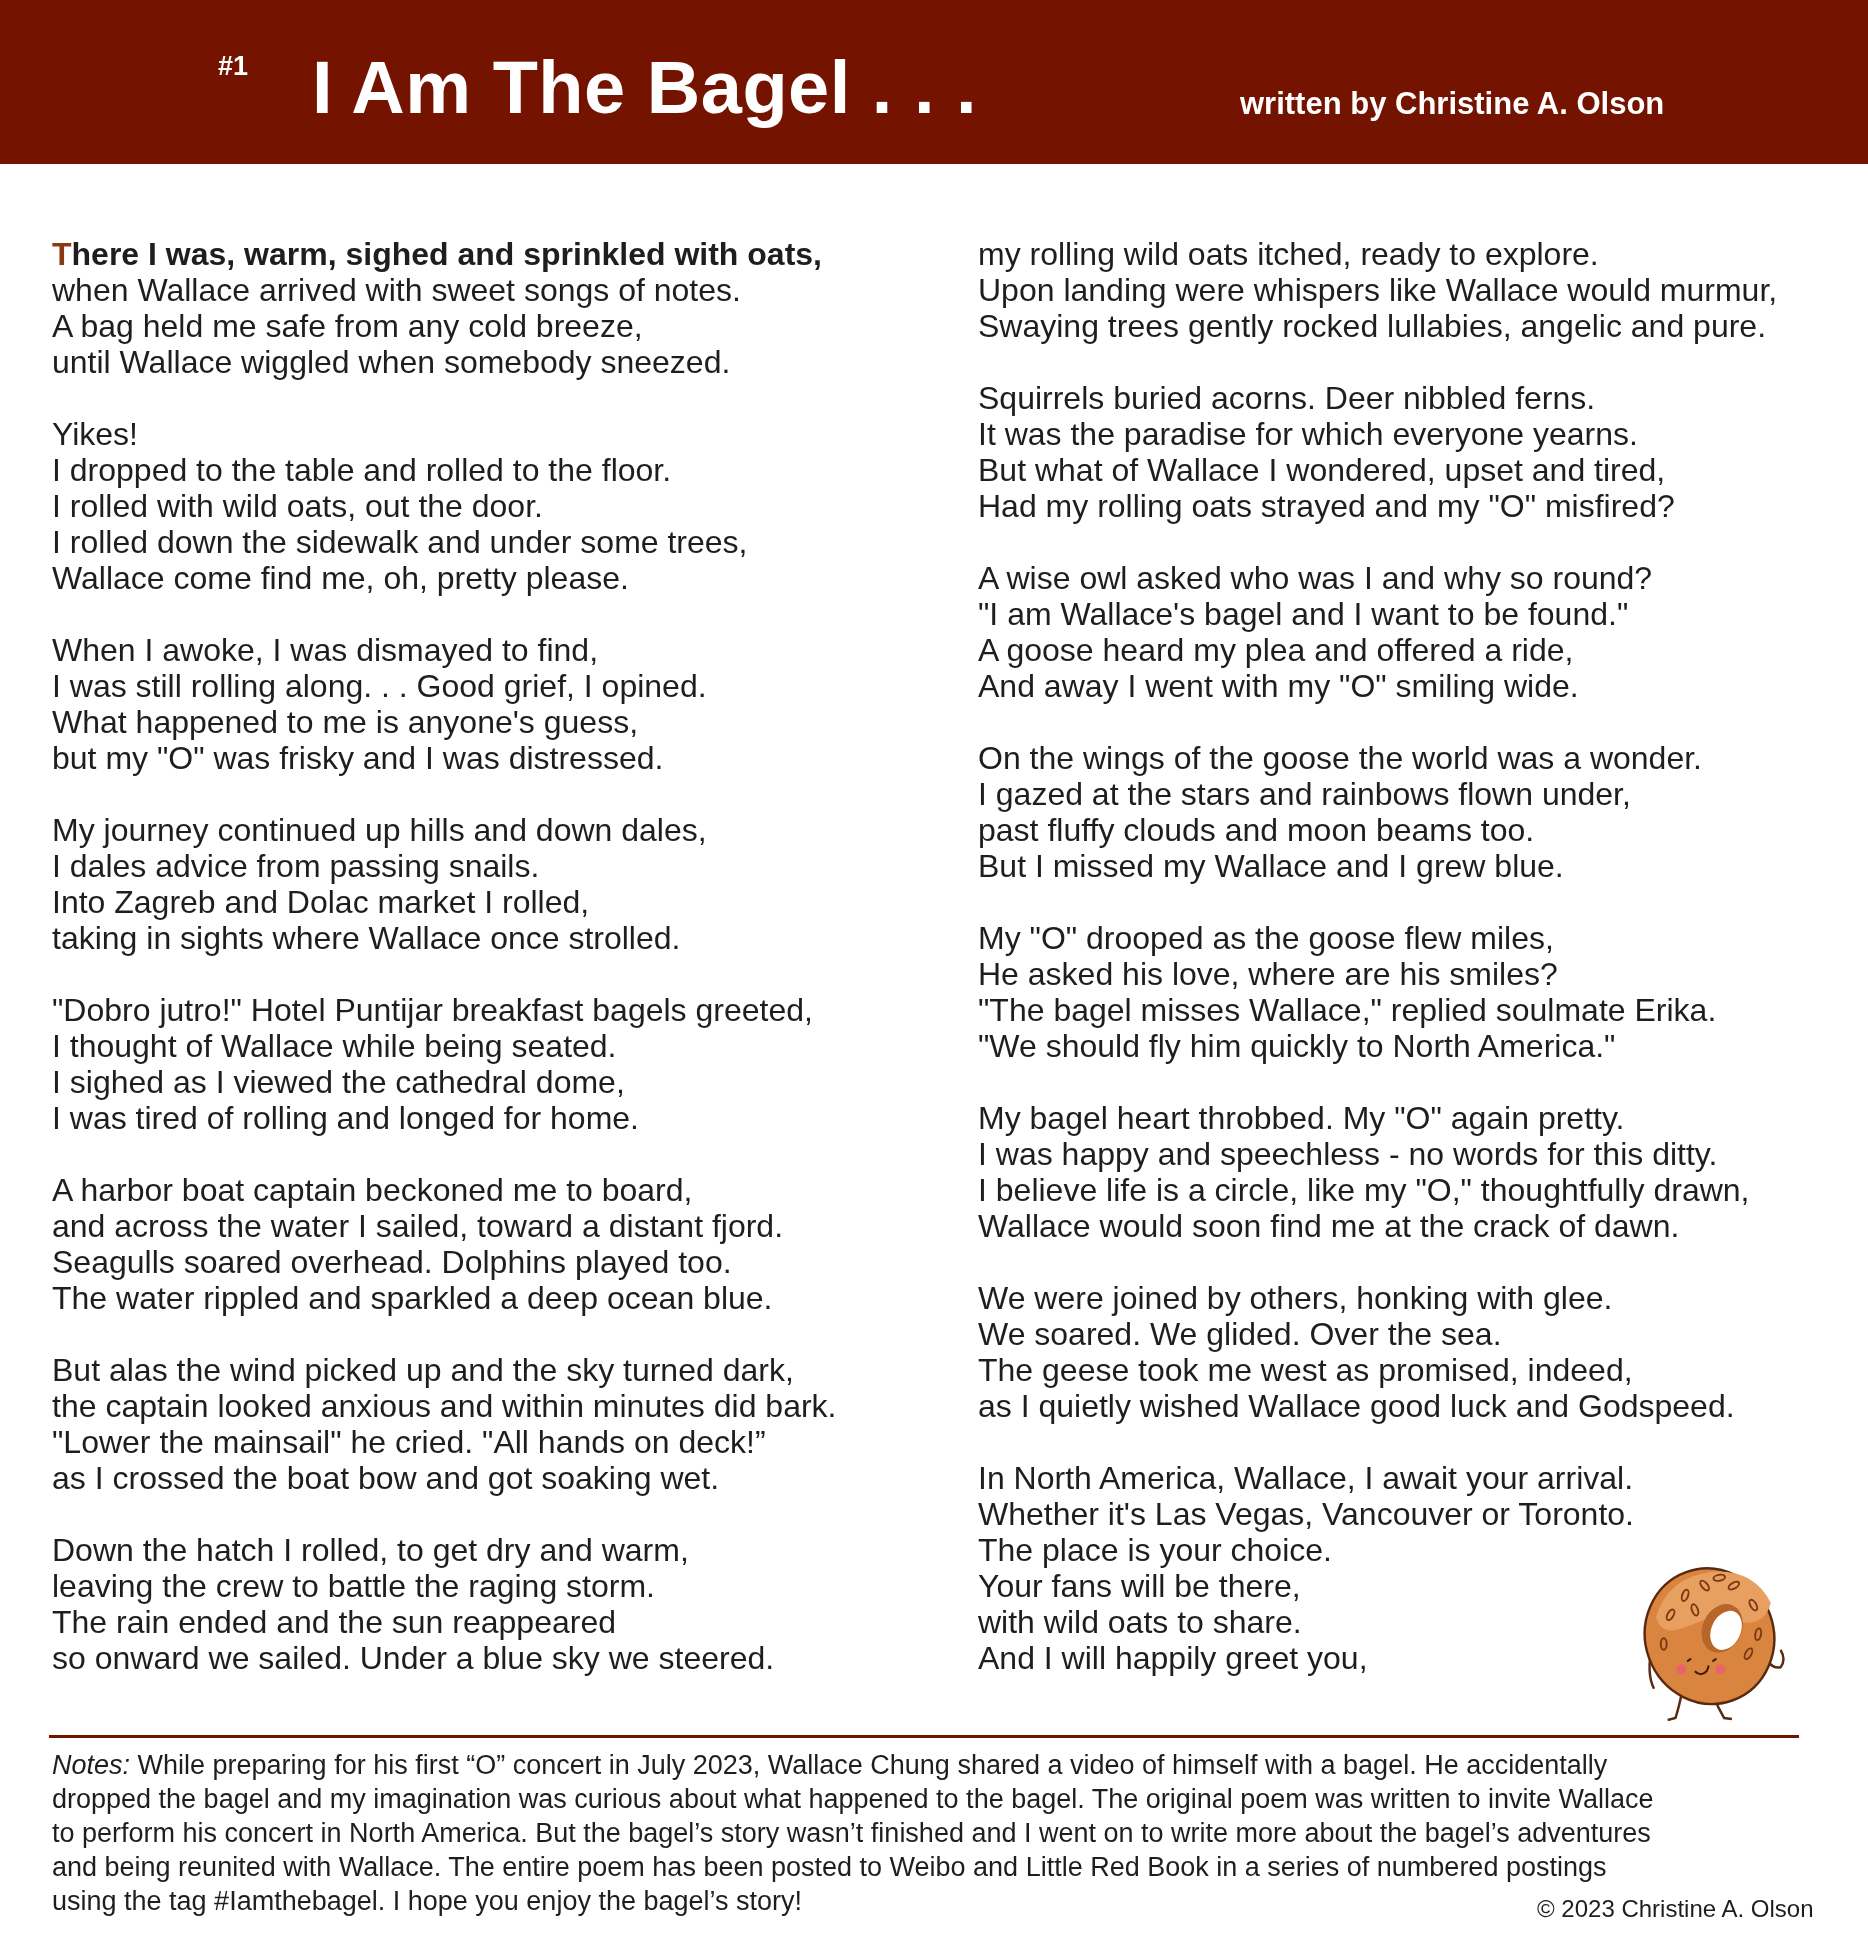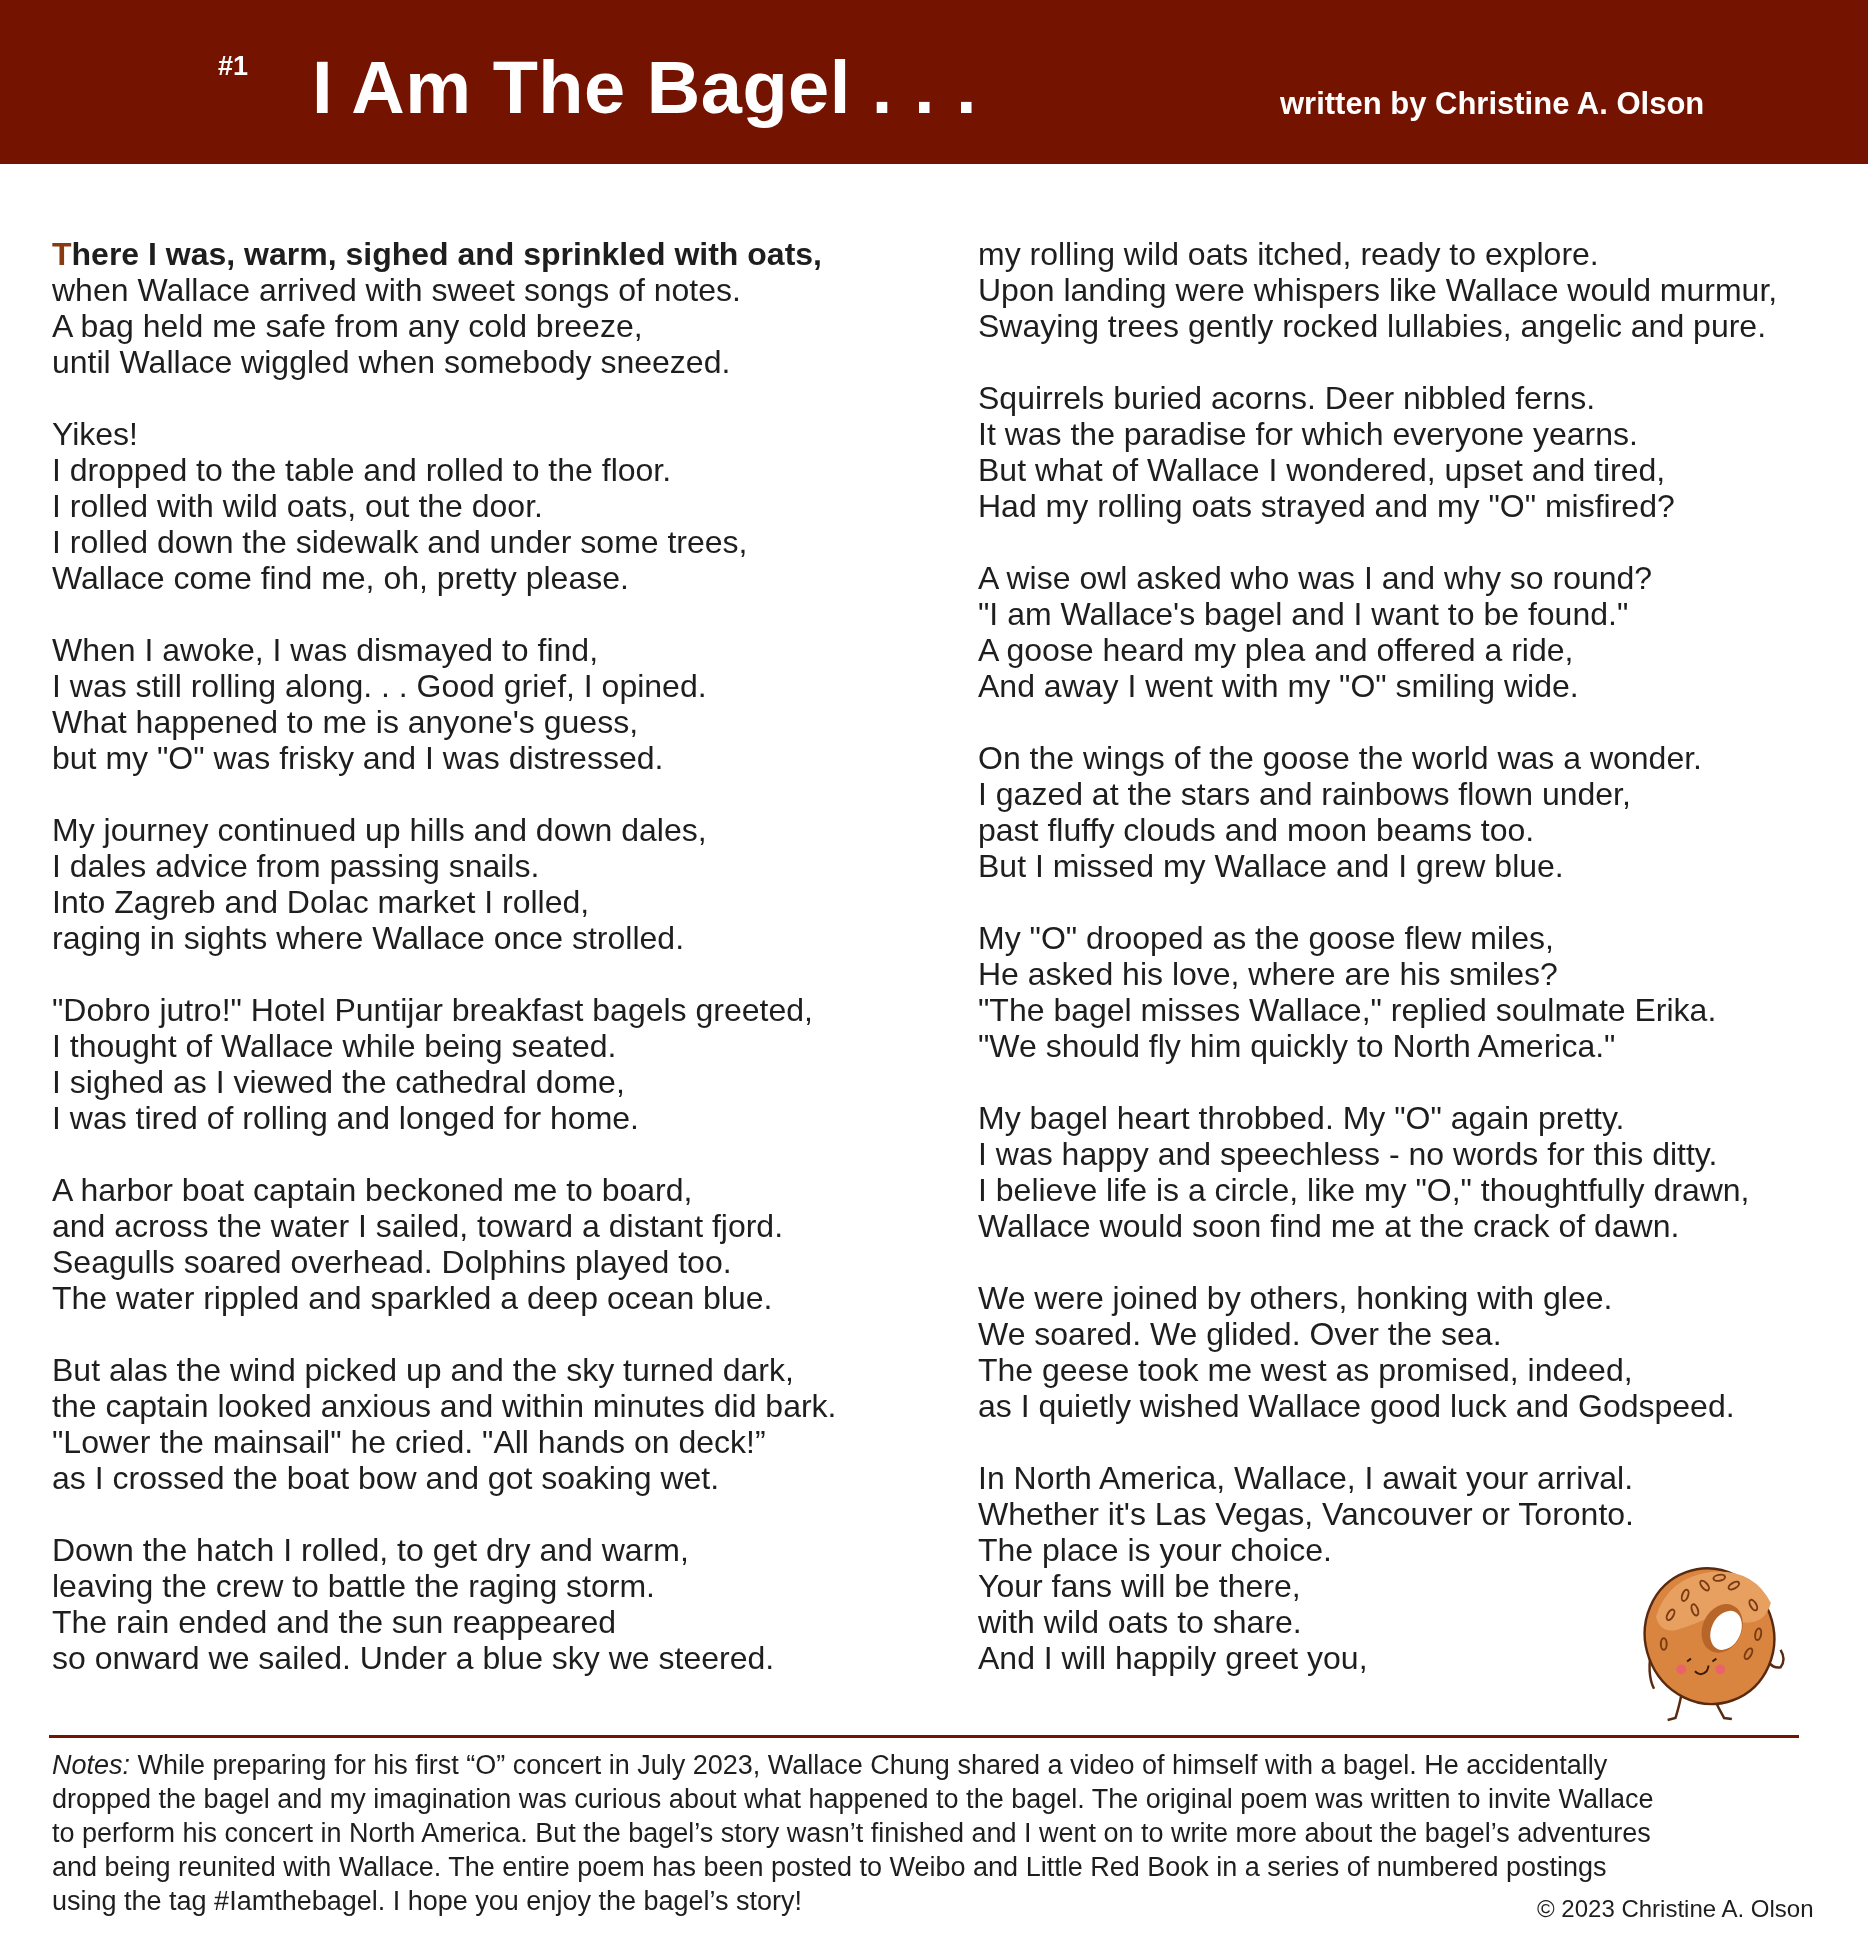--- a/index.html
+++ b/index.html
@@ -14,21 +14,21 @@
       position: absolute; left: 218px; top: 51px;
       font-family: "Liberation Sans", sans-serif; font-weight: bold;
       font-size: 27px; color: #ffffff;
     }
     .header .title {
       position: absolute; left: 312px; top: 47px;
       font-family: "Liberation Sans", sans-serif; font-weight: bold;
       font-size: 74px; color: #ffffff; letter-spacing: 0.5px; line-height: 1.1;
     }
     .header .byline {
-      position: absolute; left: 1280px; top: 86px;
+      position: absolute; left: 1240px; top: 86px;
       font-family: "Liberation Sans", sans-serif; font-weight: bold;
       font-size: 31px; color: #ffffff;
     }
 
     .column {
       position: absolute; top: 236px;
       font-size: 32px; line-height: 36px; color: #1e1e1e;
     }
     .col-left { left: 52px; width: 878px; }
     .col-right { left: 978px; width: 878px; }
@@ -84,21 +84,21 @@
   <div class="stanza">
     <span class="line">When I awoke, I was dismayed to find,</span>
     <span class="line">I was still rolling along. . . Good grief, I opined.</span>
     <span class="line">What happened to me is anyone's guess,</span>
     <span class="line">but my "O" was frisky and I was distressed.</span>
   </div>
   <div class="stanza">
     <span class="line">My journey continued up hills and down dales,</span>
     <span class="line">I dales advice from passing snails.</span>
     <span class="line">Into Zagreb and Dolac market I rolled,</span>
-    <span class="line">raging in sights where Wallace once strolled.</span>
+    <span class="line">taking in sights where Wallace once strolled.</span>
   </div>
   <div class="stanza">
     <span class="line">"Dobro jutro!" Hotel Puntijar breakfast bagels greeted,</span>
     <span class="line">I thought of Wallace while being seated.</span>
     <span class="line">I sighed as I viewed the cathedral dome,</span>
     <span class="line">I was tired of rolling and longed for home.</span>
   </div>
   <div class="stanza">
     <span class="line">A harbor boat captain beckoned me to board,</span>
     <span class="line">and across the water I sailed, toward a distant fjord.</span>

